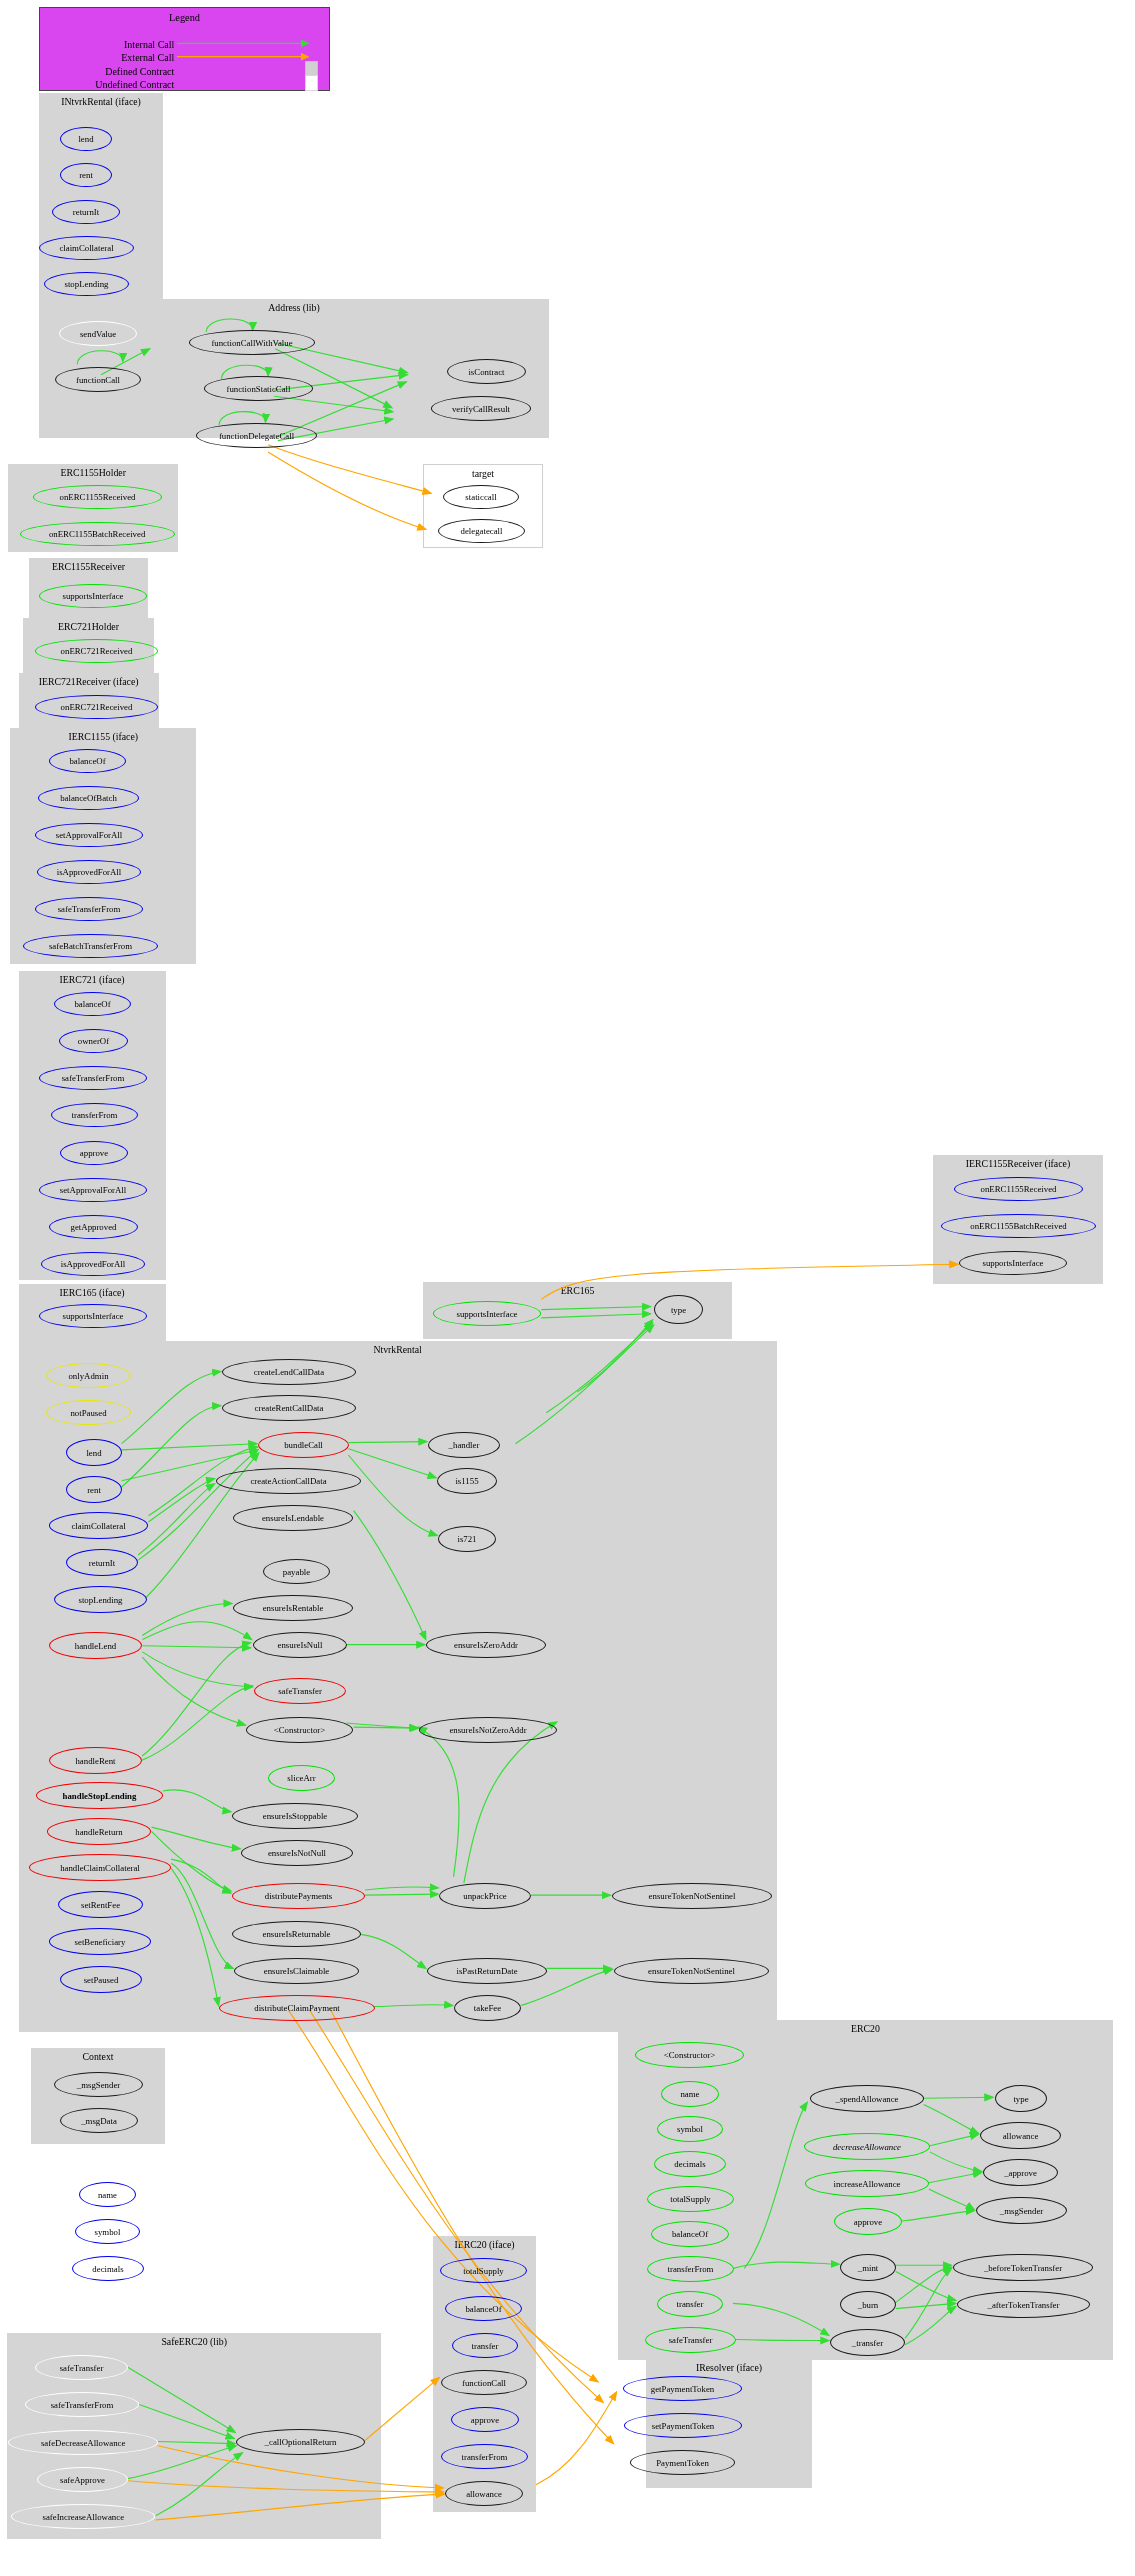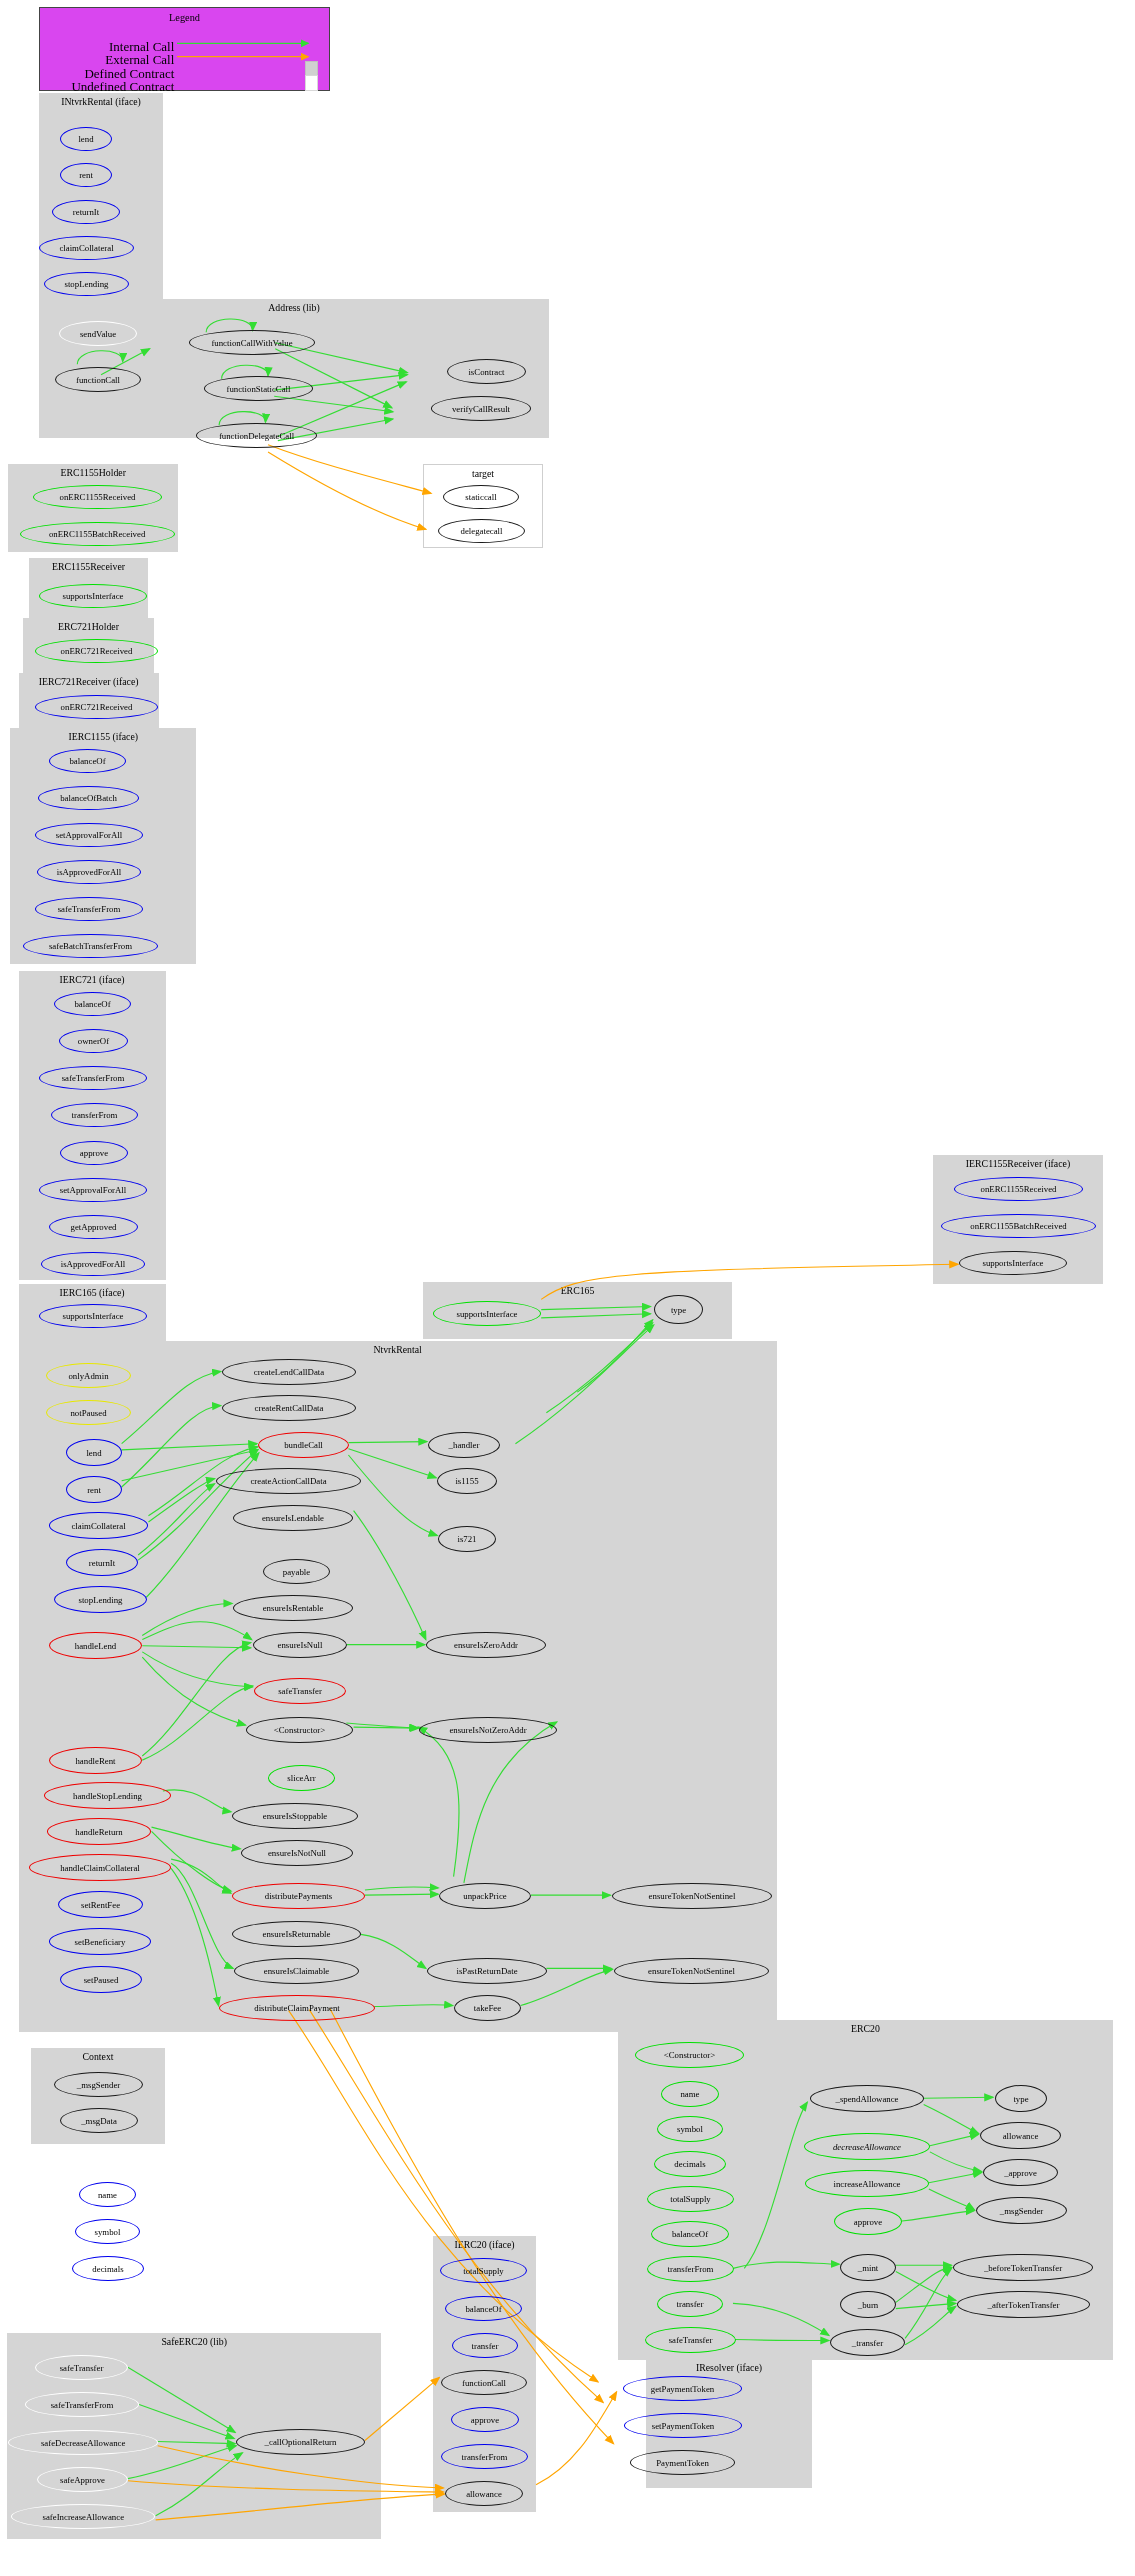--- a/index.html
+++ b/index.html
@@ -14,21 +14,21 @@
         display:flex;align-items:center;justify-content:center;font-size:8.8px;
         font-family:"Liberation Serif", serif;color:#000;white-space:nowrap;box-sizing:border-box;}
   .n-blue{border-color:#0000ee;}
   .n-green{border-color:#00e000;}
   .n-black{border-color:#1a1a1a;}
   .n-white{border-color:#ffffff;}
   .n-red{border-color:#ee0000;}
   .n-yellow{border-color:#e8e800;}
   .legend-box{position:absolute;border:1px solid #444;background:#d946ef;}
   .legend-title{position:absolute;left:0;right:0;top:4.1px;text-align:center;font-size:10.3px;}
-  .legend-row{position:absolute;font-size:13px;text-align:right;}
+  .legend-row{position:absolute;font-size:10px;text-align:right;}
   .sw-defined{position:absolute;width:11.3px;height:13.4px;background:#d0d0d0;border:0.5px solid #c0c0c0;}
   .sw-undefined{position:absolute;width:11.3px;height:13.4px;background:#fff;border:0.5px solid #d8d8d8;}
 </style>
 </head>
 <body>
 
 <div id="stage">
 
   <div class="legend-box" style="left:39px;top:7.2px;width:289px;height:82px;">
     <div class="legend-title">Legend</div>
@@ -283,21 +283,21 @@
 
   <div class="node n-yellow" style="left:46px;top:1363px;width:85px;height:25px;">onlyAdmin</div>
   <div class="node n-yellow" style="left:46px;top:1400px;width:85px;height:25px;">notPaused</div>
   <div class="node n-blue" style="left:66px;top:1439px;width:56px;height:27px;">lend</div>
   <div class="node n-blue" style="left:66px;top:1476px;width:56px;height:27px;">rent</div>
   <div class="node n-blue" style="left:49px;top:1512px;width:99px;height:27px;">claimCollateral</div>
   <div class="node n-blue" style="left:66px;top:1549px;width:72px;height:27px;">returnIt</div>
   <div class="node n-blue" style="left:54px;top:1586px;width:93px;height:27px;">stopLending</div>
   <div class="node n-red" style="left:49px;top:1632px;width:93px;height:27px;">handleLend</div>
   <div class="node n-red" style="left:49px;top:1747px;width:93px;height:27px;">handleRent</div>
-  <div class="node n-red" style="left:44px;top:1782px;width:127px;height:27px;">handleStopLending</div>
+  <div class="node n-red" style="left:36px;top:1782px;width:127px;height:27px;font-weight:bold;">handleStopLending</div>
   <div class="node n-red" style="left:47px;top:1818px;width:104px;height:27px;">handleReturn</div>
   <div class="node n-red" style="left:29px;top:1854px;width:142px;height:27px;">handleClaimCollateral</div>
   <div class="node n-blue" style="left:58px;top:1891px;width:85px;height:27px;">setRentFee</div>
   <div class="node n-blue" style="left:49px;top:1928px;width:102px;height:27px;">setBeneficiary</div>
   <div class="node n-blue" style="left:60px;top:1966px;width:82px;height:27px;">setPaused</div>
 
   <div class="node n-black" style="left:222px;top:1359px;width:134px;height:26px;">createLendCallData</div>
   <div class="node n-black" style="left:222px;top:1395px;width:134px;height:26px;">createRentCallData</div>
   <div class="node n-red" style="left:258px;top:1432px;width:91px;height:26px;">bundleCall</div>
   <div class="node n-black" style="left:216px;top:1468px;width:145px;height:26px;">createActionCallData</div>

